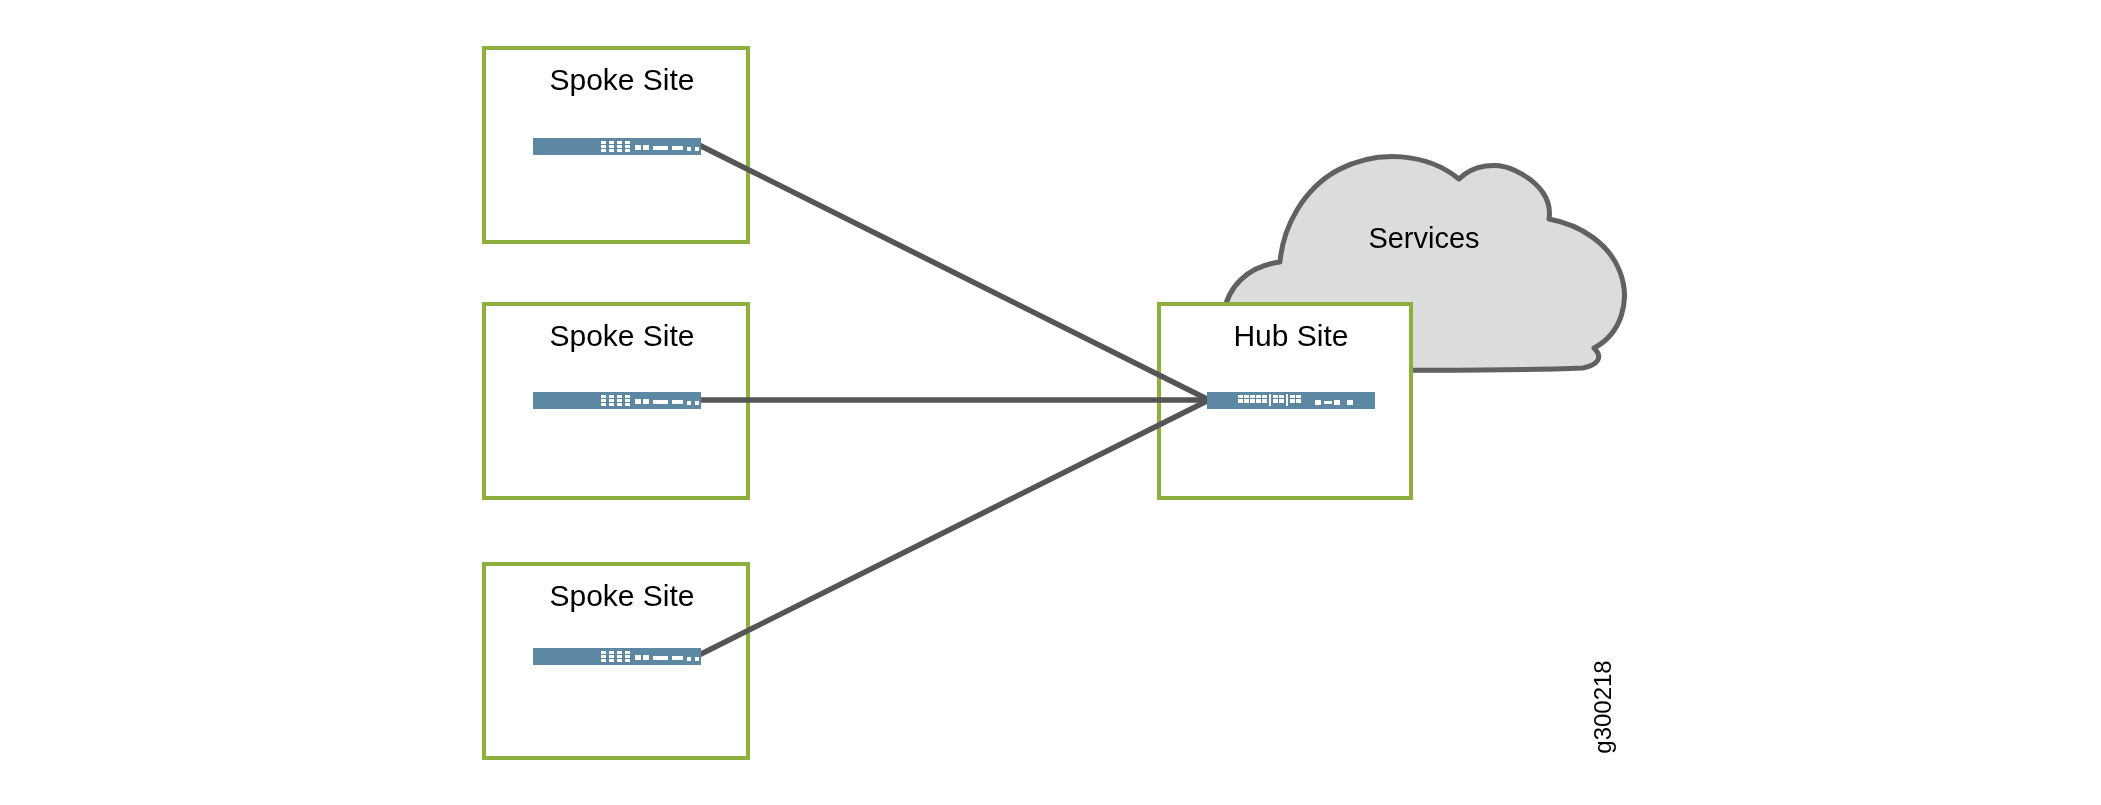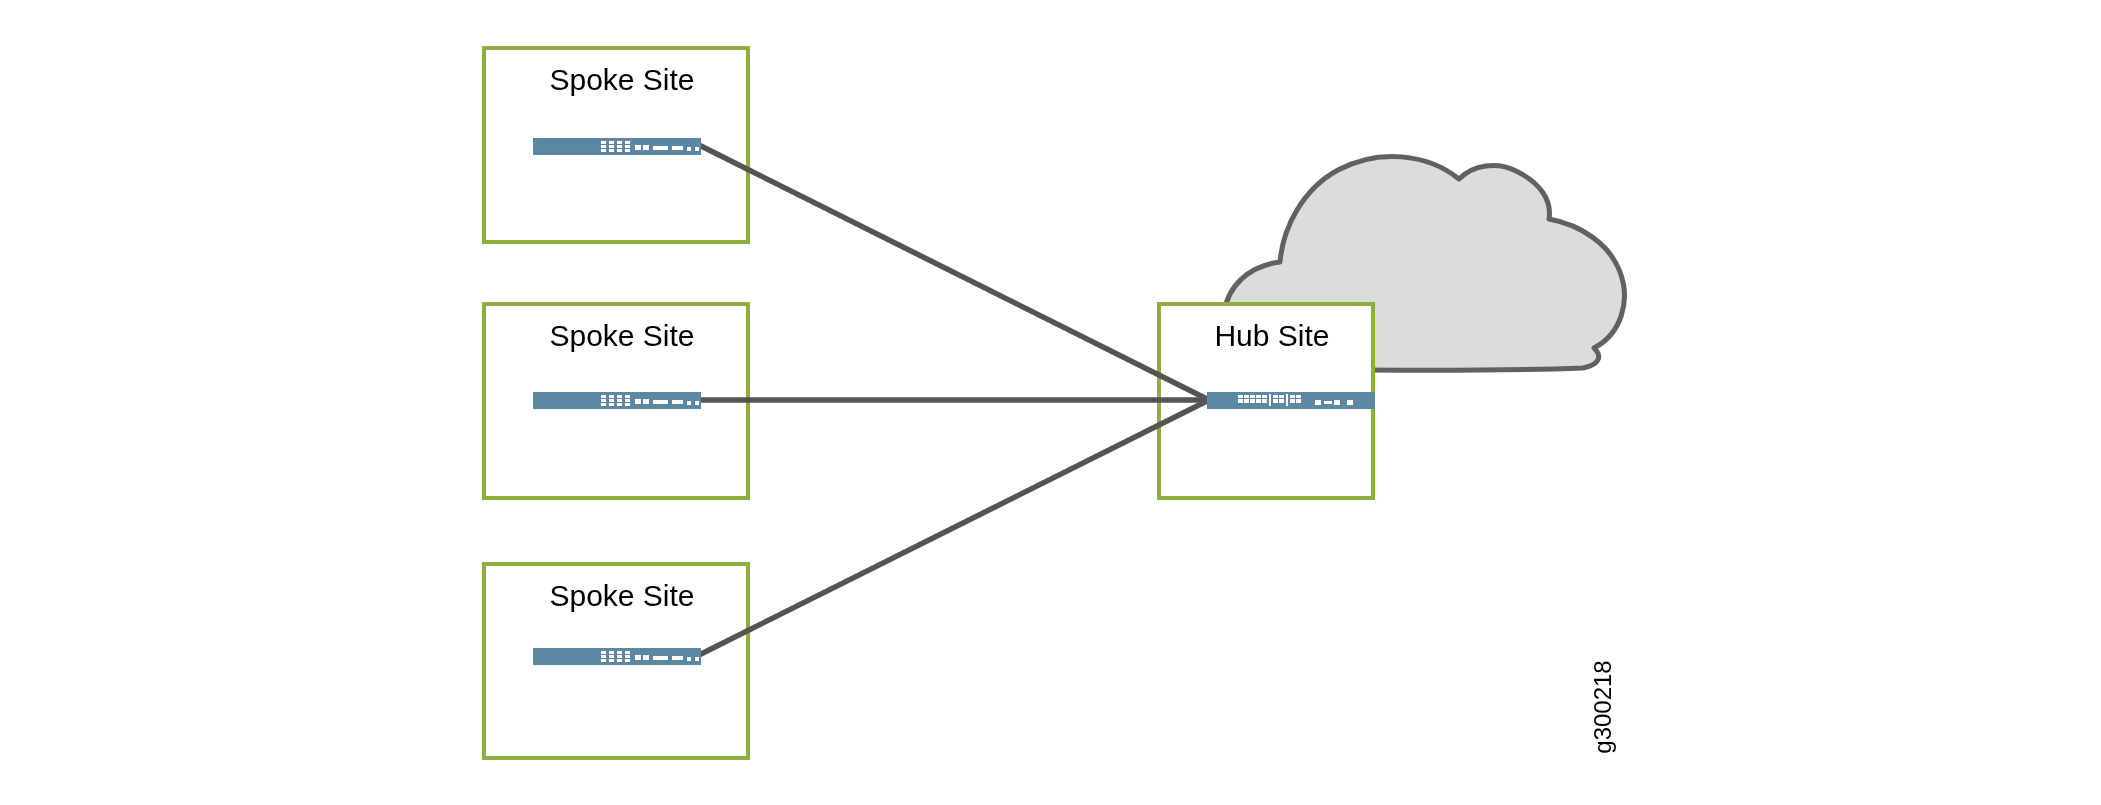--- a/index.html
+++ b/index.html
@@ -73,21 +73,21 @@
   </div>
 
   <div class="site-box" style="left:482px;top:302px;width:268px;height:198px;">
     <div class="site-label">Spoke Site</div>
   </div>
 
   <div class="site-box" style="left:482px;top:562px;width:268px;height:198px;">
     <div class="site-label">Spoke Site</div>
   </div>
 
-  <div class="site-box" style="left:1157px;top:302px;width:218px;height:198px;">
+  <div class="site-box" style="left:1157px;top:302px;width:256px;height:198px;">
     <div class="site-label">Hub Site</div>
   </div>
 
   <svg class="layer" id="line-layer" viewBox="0 0 2101 805">
     <g style="stroke:var(--line-color,#555555);stroke-width:5.5;fill:none;">
       <line x1="699" y1="145" x2="1209" y2="400"></line>
       <line x1="699" y1="400" x2="1209" y2="400"></line>
       <line x1="699" y1="655" x2="1209" y2="400"></line>
     </g>
   </svg>
@@ -196,17 +196,18 @@
           <rect x="89" y="7.3" width="4.5" height="3.6"></rect>
         <rect x="108" y="8" width="6" height="4.5"></rect>
         <rect x="117" y="9.3" width="8" height="3"></rect>
         <rect x="127" y="8" width="6" height="4.5"></rect>
         <rect x="140" y="8" width="6" height="4.5"></rect>
       </g>
     </svg>
   </div>
 
   <div class="cloud-label">
+    <div>Services</div>
   </div>
 
   <div class="figure-id">g300218</div>
 
 </div>
 
 </body></html>

